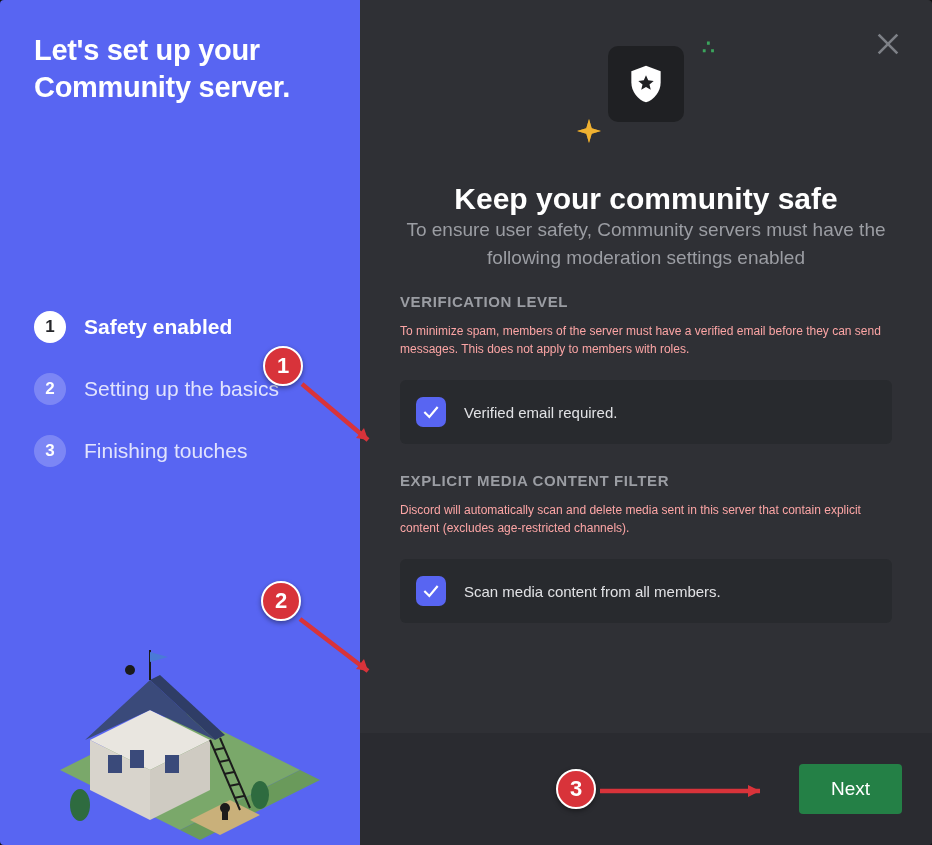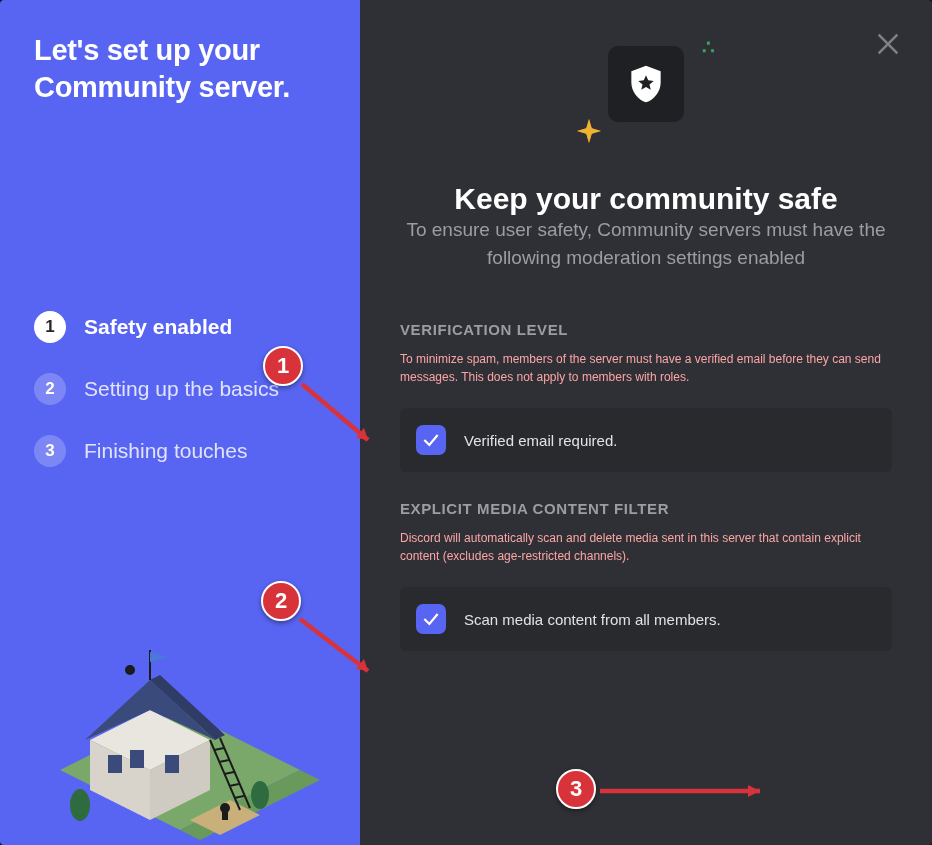--- a/index.html
+++ b/index.html
@@ -27,21 +27,21 @@
 
     .hero { text-align: center; margin-top: 26px; }
     .sparkle-group { position: relative; width: 100%; height: 120px; }
     .shield-box { width: 76px; height: 76px; background: #1f2023; border-radius: 10px; display:flex; align-items:center; justify-content:center; position:absolute; left:50%; top:20px; transform:translateX(-50%); }
     .sparkle-tr { position:absolute; left: calc(50% + 56px); top: 9px; color:#3ba55d; font-size:20px; letter-spacing:-3px; font-weight:600; }
     .sparkle-bl { position:absolute; left: calc(50% - 70px); top: 92px; }
     .sparkle-bl svg { filter: drop-shadow(0 0 0.5px #c98f1c); }
     .panel-title { color:#ffffff; font-size:30px; font-weight:700; margin-top:36px;text-align:center; }
     .panel-sub { color:#9b9da3; font-size:19px; line-height:1.45; padding: 0 6px; }
 
-    .section { margin-top: 50px; }
+    .section { margin-top: 22px; }
     .section + .section { margin-top: 28px; }
     .sec-head { color:#9b9da3; font-size:15px; font-weight:700; letter-spacing:0.6px; }
     .sec-desc { color:#fca5a5; font-size:12px; line-height:1.5; margin-top:12px; }
     .check-row { margin-top:22px; background:#282a2e; border-radius:6px; height:64px; display:flex; align-items:center; padding:0 16px; gap:18px; }
     .checkbox { width:30px; height:30px; border-radius:7px; background:#5865F2; display:flex; align-items:center; justify-content:center; cursor:pointer; flex-shrink:0; }
     .checkbox svg { width:20px; height:20px; stroke:#fff; stroke-width:2.6; fill:none; }
     .check-label { color:#e1e2e5; font-size:15px; }
 
     .footer { margin-top:auto; height:112px; background:#2a2b30; margin-left:-40px; margin-right:-40px; display:flex; align-items:center; justify-content:flex-end; padding-right:30px; }
     .next-btn { background:#248046; color:#fff; font-size:19px; font-weight:500; border:none; border-radius:4px; padding:14px 32px; cursor:pointer; }
@@ -163,20 +163,23 @@
       <div class="check-row">
         <div class="checkbox">
           <svg viewBox="0 0 24 24">
               <polyline points="4,12 10,18 20,6"></polyline>
             </svg>
         </div>
         <span class="check-label">Scan media content from all members.</span>
       </div>
     </section>
 
+    <div class="footer">
+      <button class="next-btn">Next</button>
+    </div>
   </main>
 
   <div class="annot" style="left:0;top:0;width:932px;height:845px;">
 
     <div class="annot-circle" style="left:263px; top:346px;">1</div>
     <svg class="annot-arrow" style="left:298px; top:378px;" width="90" height="80">
       <line x1="4" y1="6" x2="70" y2="62"></line>
       <polygon points="70,62 58,60 66,50"></polygon>
     </svg>
 

